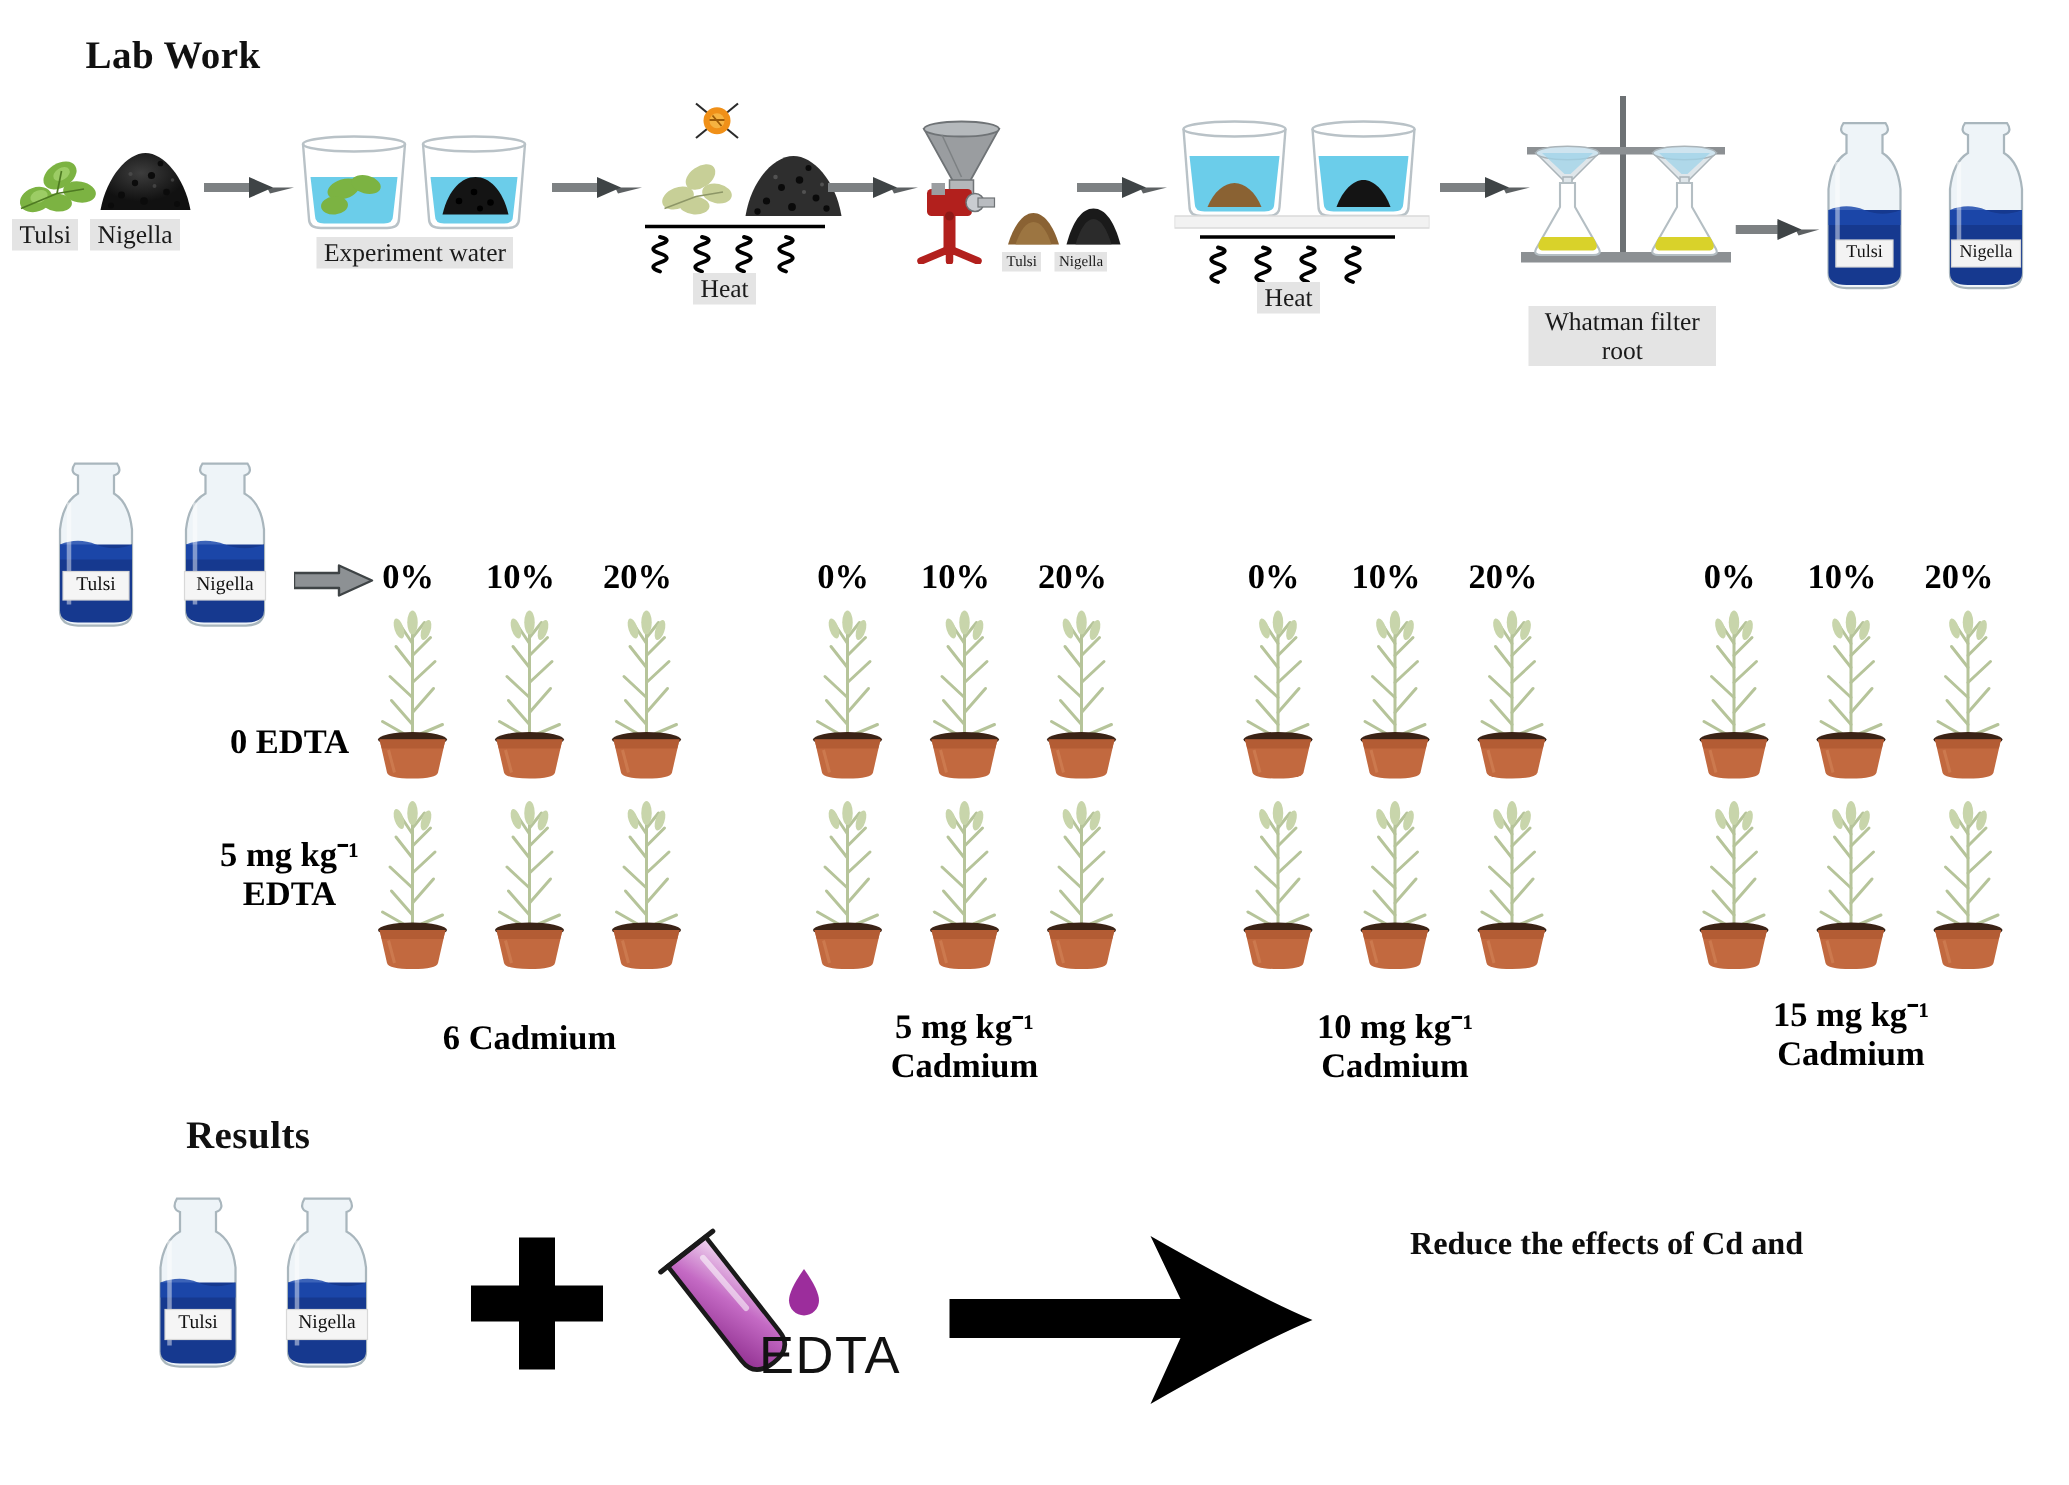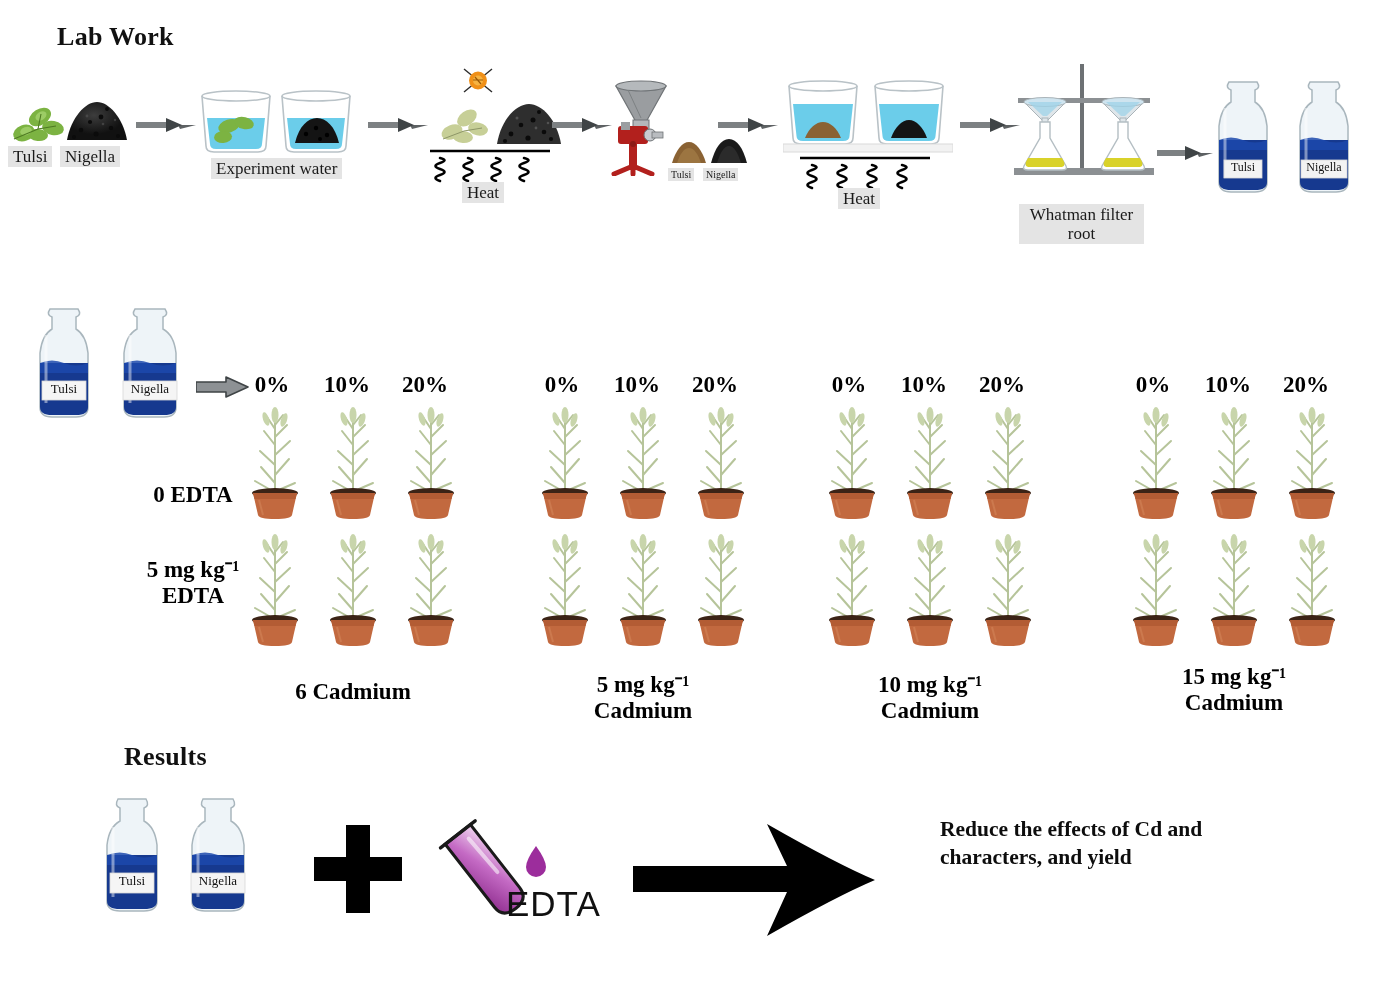--- a/index.html
+++ b/index.html
@@ -1102,16 +1102,15 @@
   <div class="edta-word" style="left:506px; top:884px;">EDTA</div>
 
   <div class="abs" style="left:627px; top:822px;">
     <svg width="270" height="116" viewBox="0 0 270 116">
       <path d="M6 44 L160 44 L140 2 Q210 42 248 58 Q210 74 140 114 L160 70 L6 70 Z" fill="#000"></path>
     </svg>
   </div>
 
   <div class="results-text" style="left:908px; top:816px; width:420px;margin-left:32px;">
     <div>Reduce the effects of Cd and</div>
-    <div>characters, and yield</div>
   </div>
 
 </div>
 
 </body></html>

